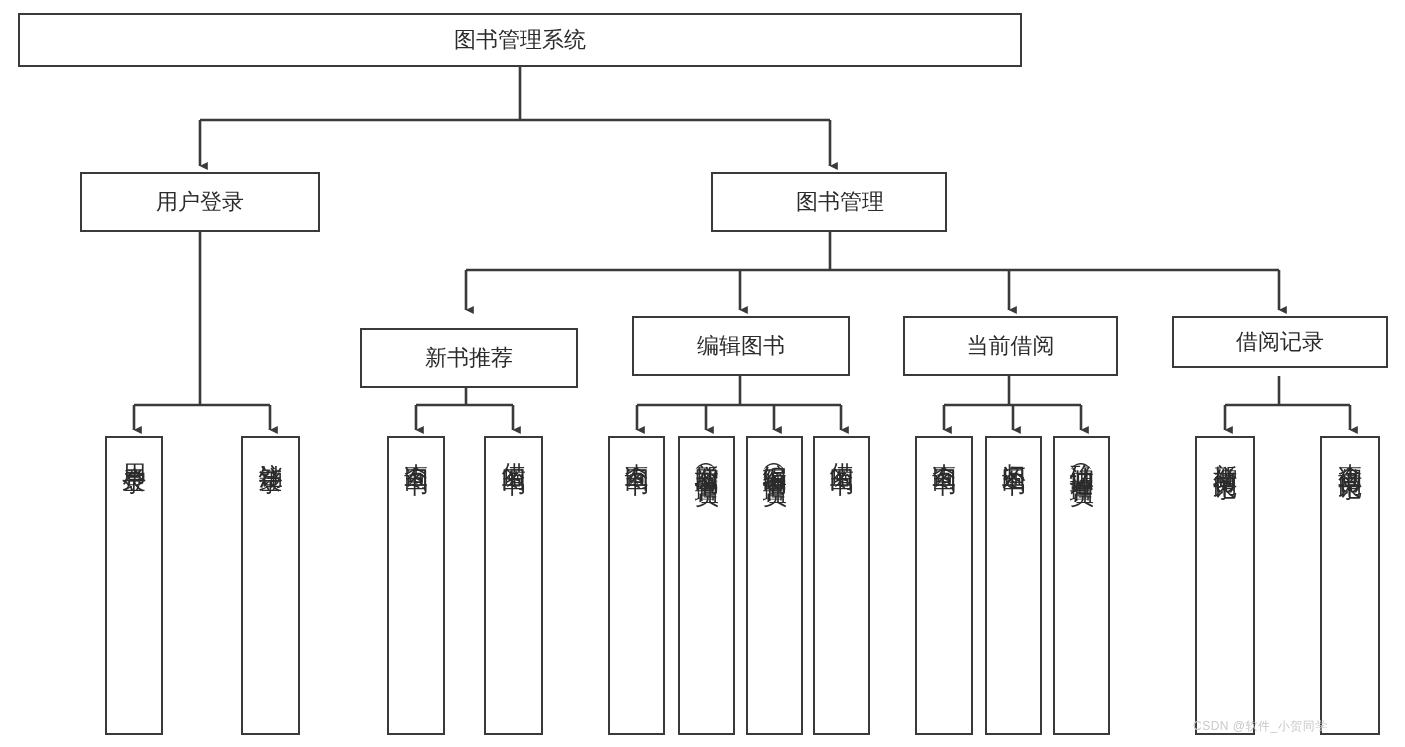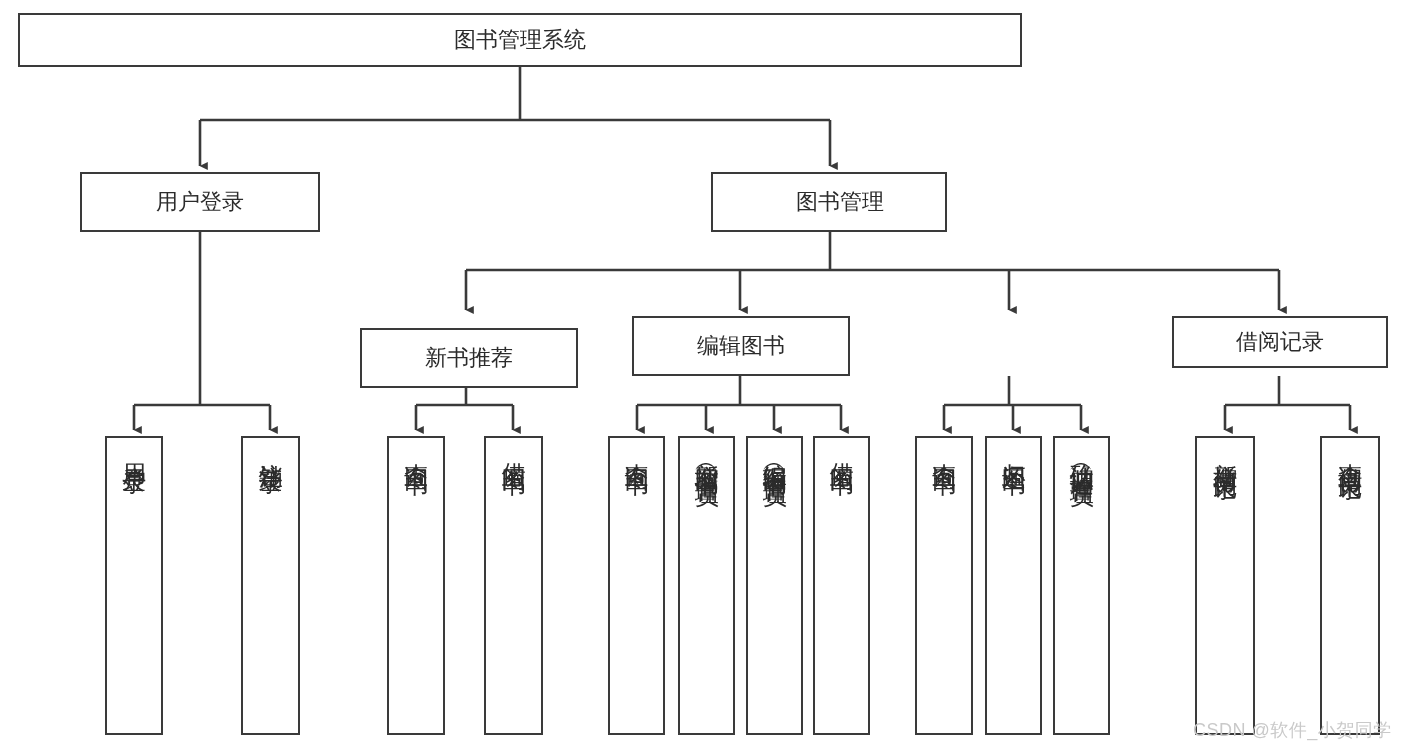--- a/index.html
+++ b/index.html
@@ -52,21 +52,21 @@
     writing-mode: vertical-rl;
     text-orientation: upright;
     font-size: 24px;
     letter-spacing: 3px;
     white-space: nowrap;
   }
   .watermark {
     position: absolute;
     z-index: 5;
     color: #c9c9c9;
-    font-size: 18px;
+    font-size: 12px;
     letter-spacing: 0.5px;
     white-space: nowrap;
     pointer-events: none;
   }
 </style>
 </head>
 <body>
 
 <div id="diagram-root" style="background: rgb(255, 255, 255);">
 
@@ -142,20 +142,23 @@
   <div class="node horiz" id="node-l1-1" style="left: 711px; top: 172px; width: 236px; height: 60px; border-color: rgb(58, 58, 58); background: rgb(255, 255, 255); padding-left: 22px;">
     <span class="label" style="color: rgb(43, 43, 43);">图书管理</span>
   </div>
 
   <div class="node horiz" id="node-l2-0" style="left: 360px; top: 328px; width: 218px; height: 60px; border-color: rgb(58, 58, 58); background: rgb(255, 255, 255);">
     <span class="label" style="color: rgb(43, 43, 43);">新书推荐</span>
   </div>
   <div class="node horiz" id="node-l2-1" style="left: 632px; top: 316px; width: 218px; height: 60px; border-color: rgb(58, 58, 58); background: rgb(255, 255, 255);">
     <span class="label" style="color: rgb(43, 43, 43);">编辑图书</span>
   </div>
+  <div class="node horiz" id="node-l2-2" style="left: 903px; top: 316px; width: 215px; height: 60px; border-color: rgb(58, 58, 58); background: rgb(255, 255, 255);">
+    <span class="label" style="color: rgb(43, 43, 43);">当前借阅</span>
+  </div>
   <div class="node horiz" id="node-l2-3" style="left: 1172px; top: 316px; width: 216px; height: 52px; border-color: rgb(58, 58, 58); background: rgb(255, 255, 255);">
     <span class="label" style="color: rgb(43, 43, 43);">借阅记录</span>
   </div>
 
   <div class="node vert" id="node-leaf-0" style="left: 105px; top: 436px; width: 58px; height: 299px; border-color: rgb(58, 58, 58); background: rgb(255, 255, 255);">
     <span class="label" style="color: rgb(43, 43, 43);">用户登录</span>
   </div>
   <div class="node vert" id="node-leaf-1" style="left: 241px; top: 436px; width: 59px; height: 299px; border-color: rgb(58, 58, 58); background: rgb(255, 255, 255);">
     <span class="label" style="color: rgb(43, 43, 43);">注销登录</span>
   </div>

